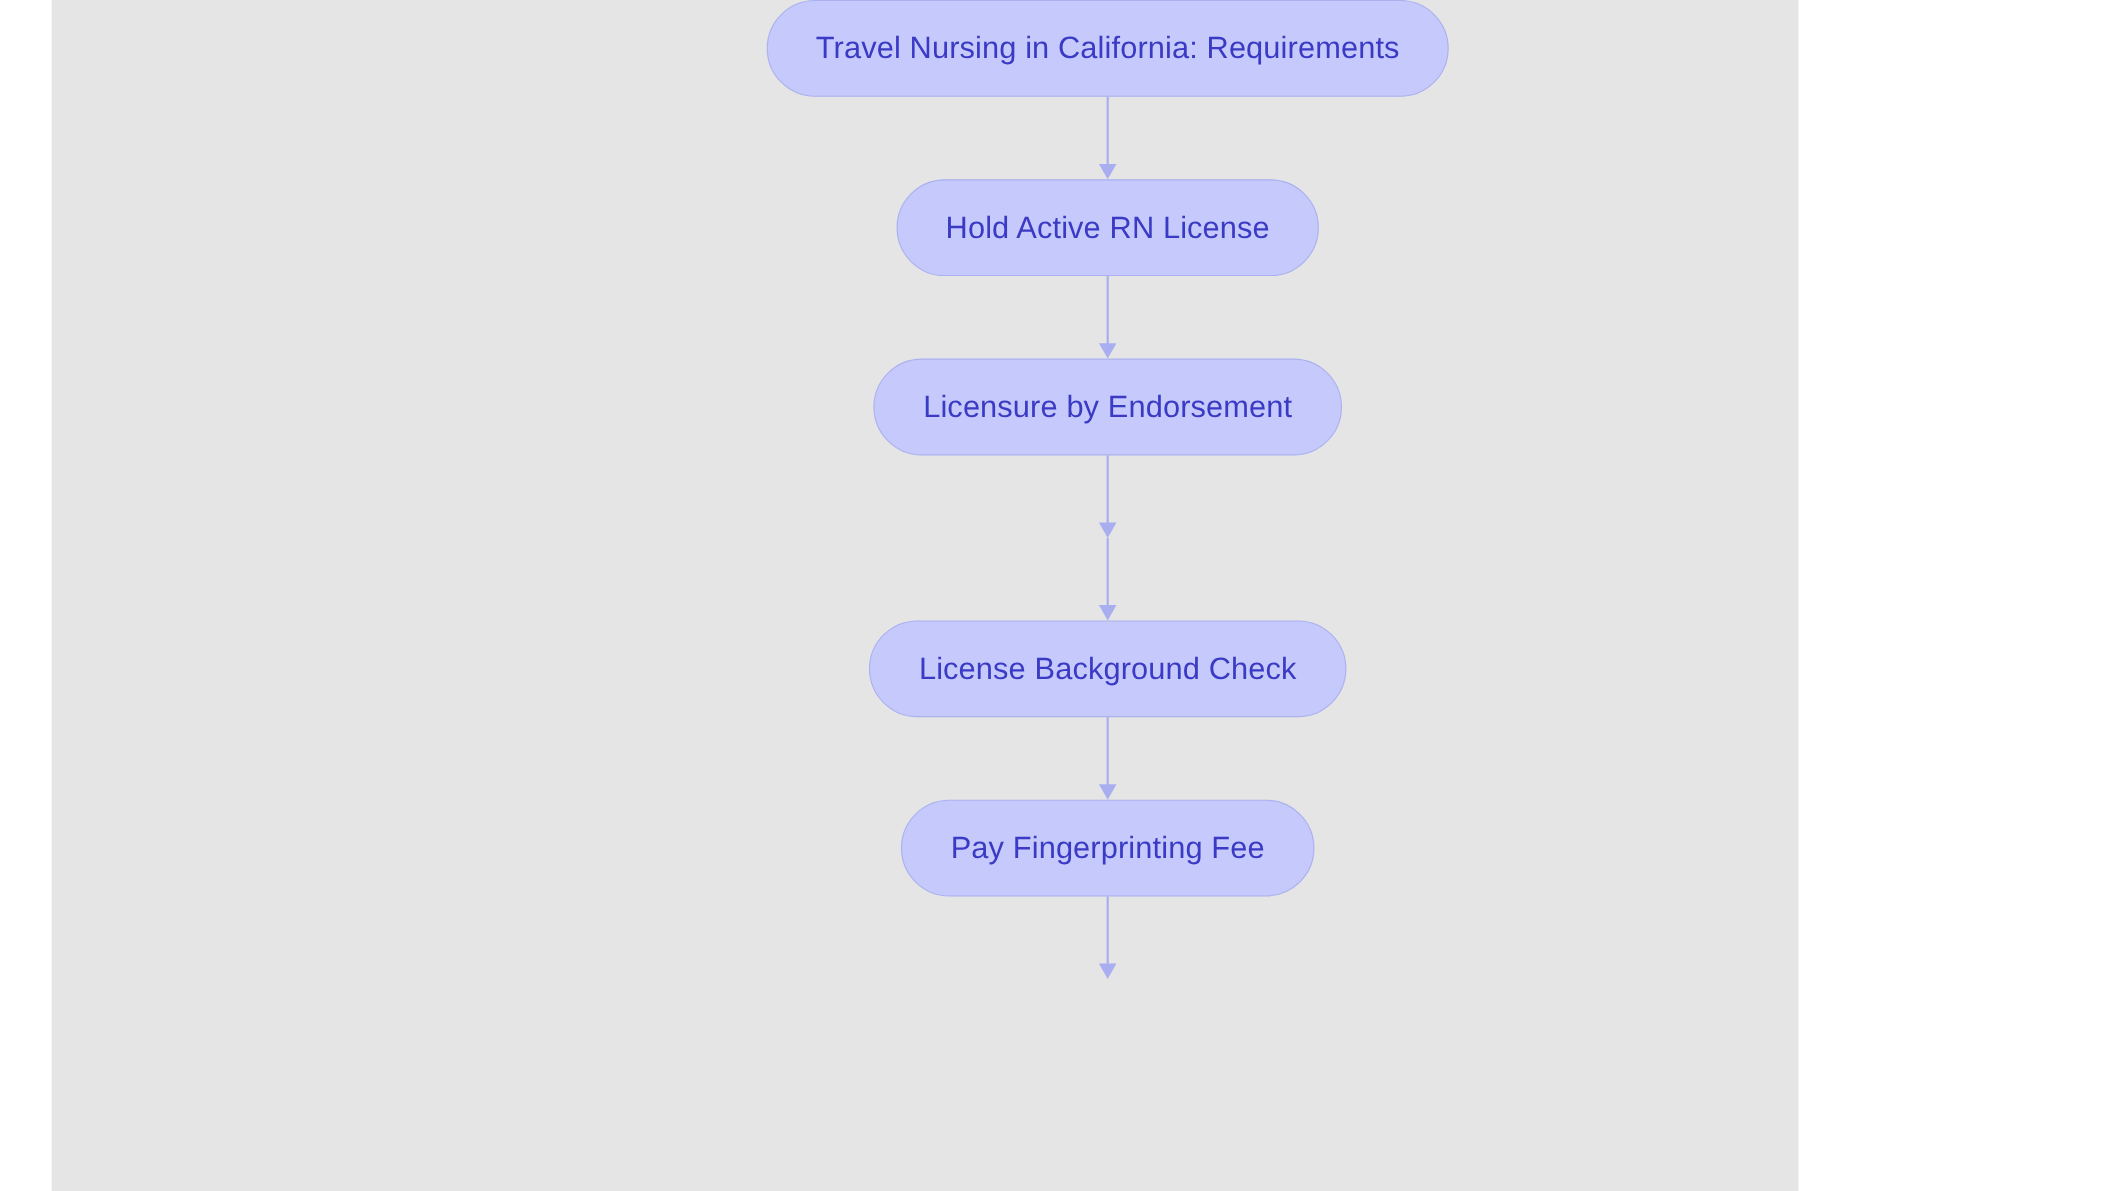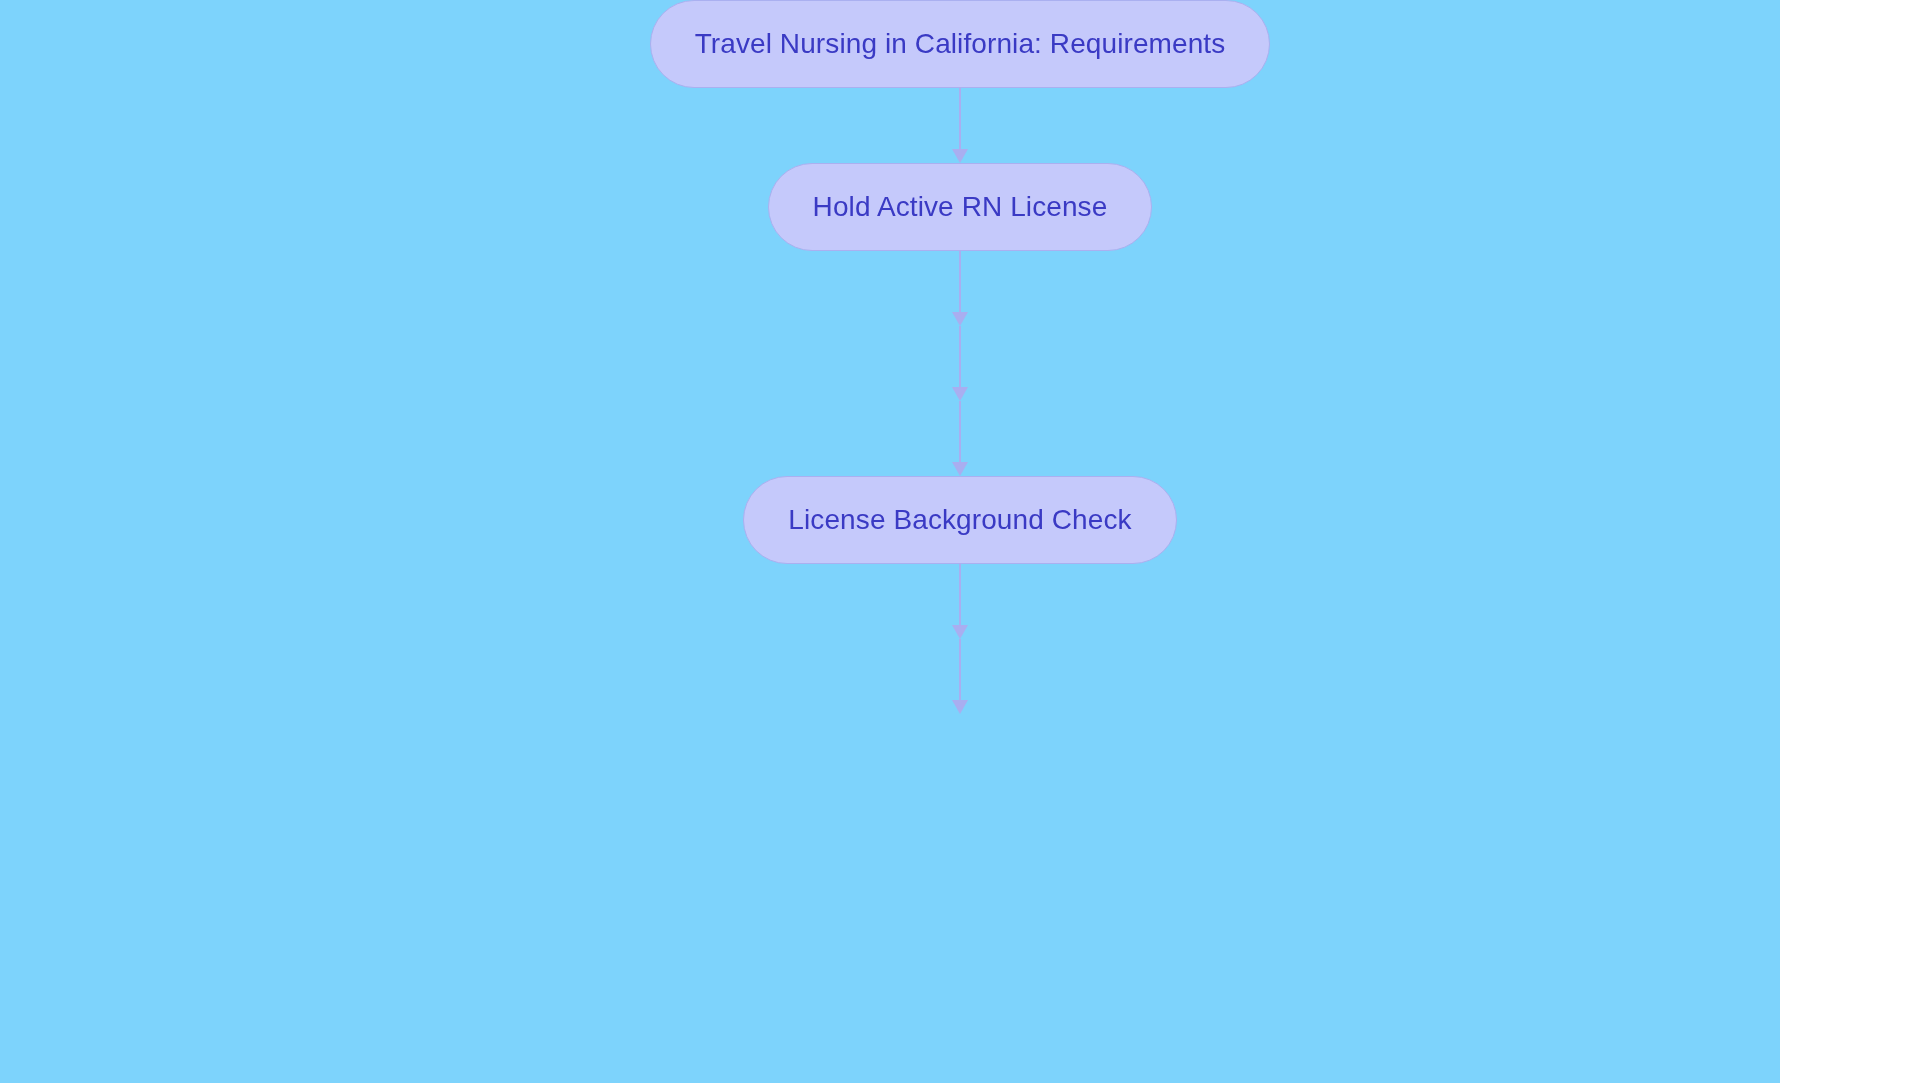--- a/index.html
+++ b/index.html
@@ -2,25 +2,26 @@
 <html><head>
 <meta charset="utf-8">
 <style>
   html, body {
     margin: 0;
     padding: 0;
     background: #ffffff;
   }
   #canvas {
     position: relative;
-    width: 1780px;
+    width: 1588px;
     height: 1083px;
-    background: #7dd3fc;
+    background: #e5e5e5;
     overflow: hidden;
     font-family: "Liberation Sans", sans-serif;
+    margin-left: 47px;
   }
   .flow {
     position: absolute;
     left: 0;
     top: 0;
     width: 1920px;
     height: 1083px;
     display: flex;
     flex-direction: column;
     align-items: center;
@@ -87,20 +88,23 @@
 
     <div class="node">
       <span class="node-label">Hold Active RN License</span>
     </div>
 
     <div class="connector">
       <div class="stem"></div>
       <div class="head"></div>
     </div>
 
+    <div class="node">
+      <span class="node-label">Licensure by Endorsement</span>
+    </div>
 
     <div class="connector">
       <div class="stem"></div>
       <div class="head"></div>
     </div>
 
 
     <div class="connector">
       <div class="stem"></div>
       <div class="head"></div>
@@ -108,20 +112,23 @@
 
     <div class="node">
       <span class="node-label">License Background Check</span>
     </div>
 
     <div class="connector">
       <div class="stem"></div>
       <div class="head"></div>
     </div>
 
+    <div class="node">
+      <span class="node-label">Pay Fingerprinting Fee</span>
+    </div>
 
     <div class="connector">
       <div class="stem"></div>
       <div class="head"></div>
     </div>
 
 
   </div>
 </div>
 

